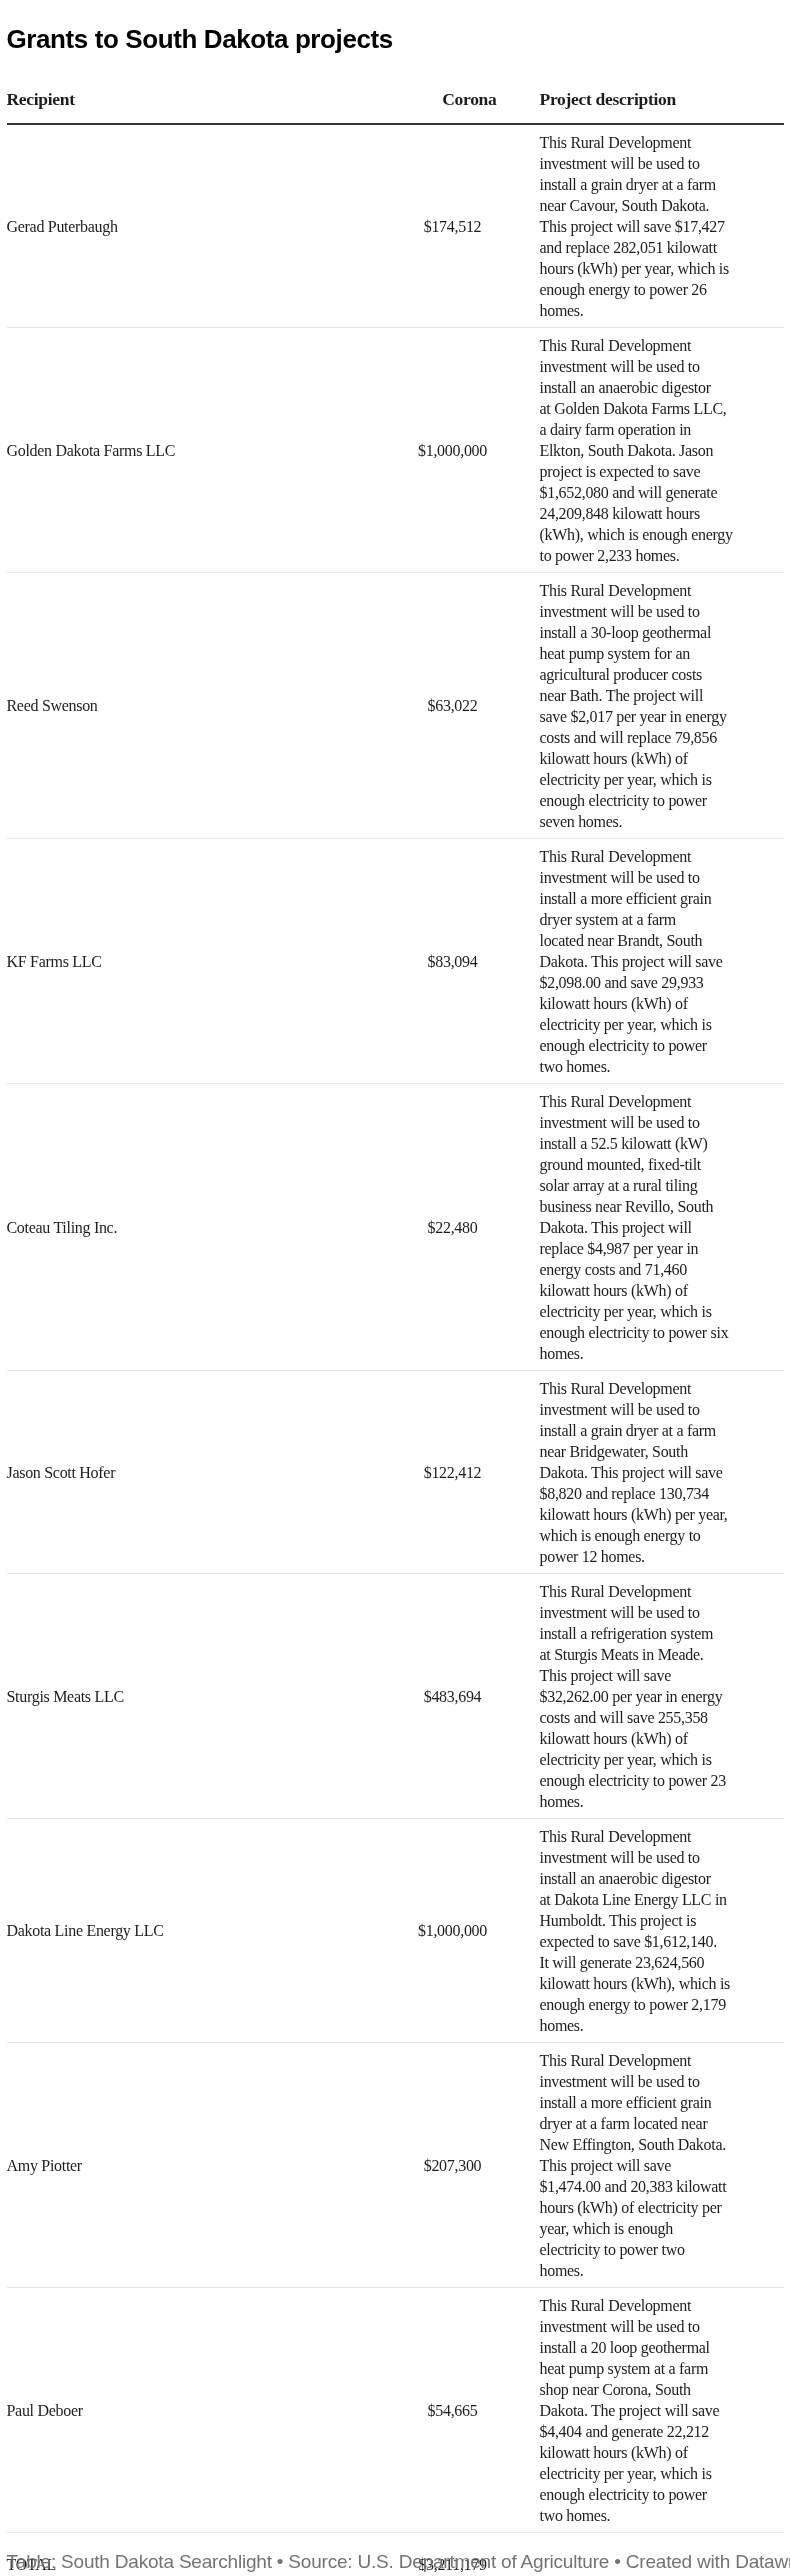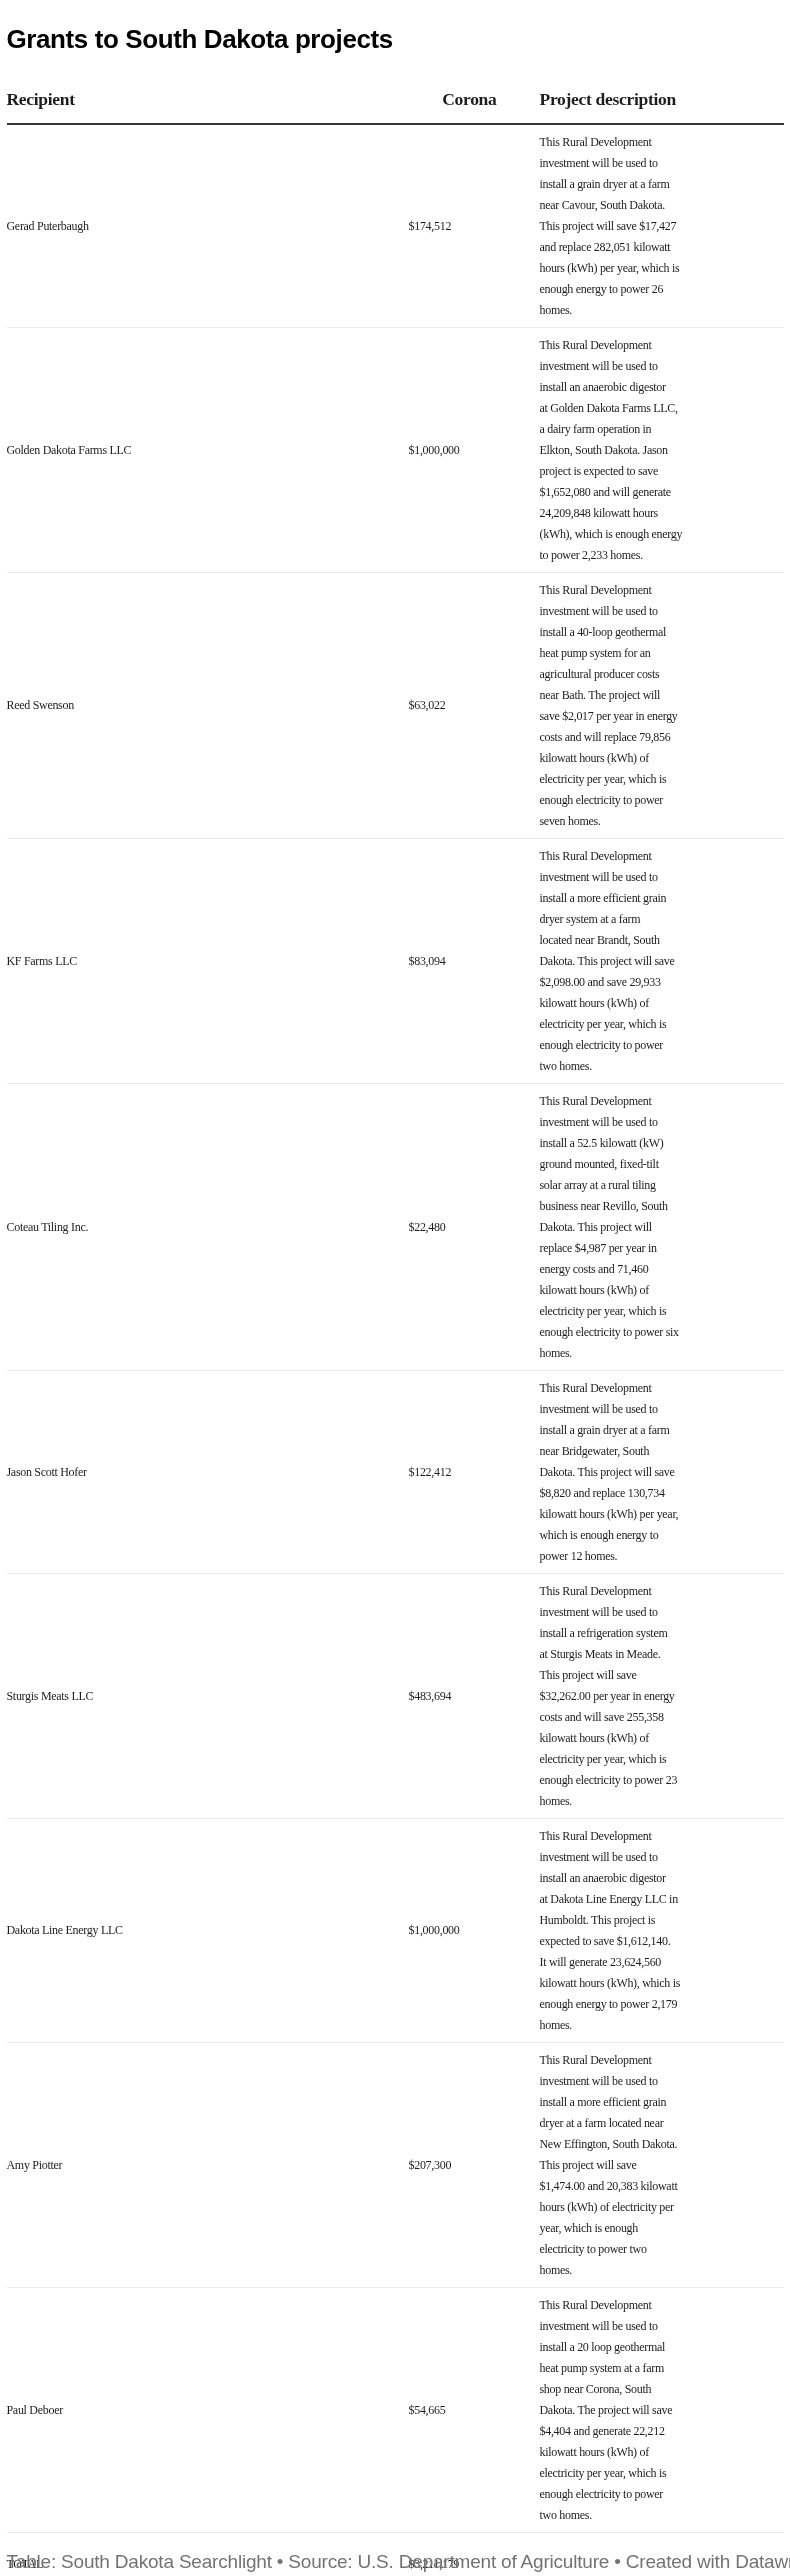--- a/index.html
+++ b/index.html
@@ -38,28 +38,28 @@
     color: #1d1d1d;
     line-height: 21px;
     padding: 0 0 13px 0;
     border-bottom: 2.6px solid #333333;
     text-align: left;
     letter-spacing: -0.3px;
     vertical-align: bottom;
   }
   thead th.amount { text-align: right; }
   tbody td {
-    font-size: 12px;
+    font-size: 16px;
     line-height: 21px;
     padding: 6.5px 0 6.5px 0;
     border-bottom: 0.6px solid #e8e8e8;
     vertical-align: middle;
     letter-spacing: -0.3px;
   }
-  td.amount { text-align: left; }
+  td.amount { text-align: center; }
   td.desc { vertical-align: top; }
   .desc-line { display: block; white-space: nowrap; }
   tr.total td {
     border-bottom: none;
     padding-top: 21px;
     padding-bottom: 9px;
     line-height: 21px;
   }
   .footer {
     position: absolute;
@@ -129,21 +129,21 @@
             <span class="desc-line">to power 2,233 homes.</span>
           </td>
       </tr>
       <tr>
         <td>Reed Swenson</td>
         <td class="amount">$63,022</td>
         <td></td>
         <td class="desc">
             <span class="desc-line">This Rural Development</span>
             <span class="desc-line">investment will be used to</span>
-            <span class="desc-line">install a 40-loop geothermal</span>
+            <span class="desc-line">install a 30-loop geothermal</span>
             <span class="desc-line">heat pump system for an</span>
             <span class="desc-line">agricultural producer costs</span>
             <span class="desc-line">near Bath. The project will</span>
             <span class="desc-line">save $2,017 per year in energy</span>
             <span class="desc-line">costs and will replace 79,856</span>
             <span class="desc-line">kilowatt hours (kWh) of</span>
             <span class="desc-line">electricity per year, which is</span>
             <span class="desc-line">enough electricity to power</span>
             <span class="desc-line">seven homes.</span>
           </td>

